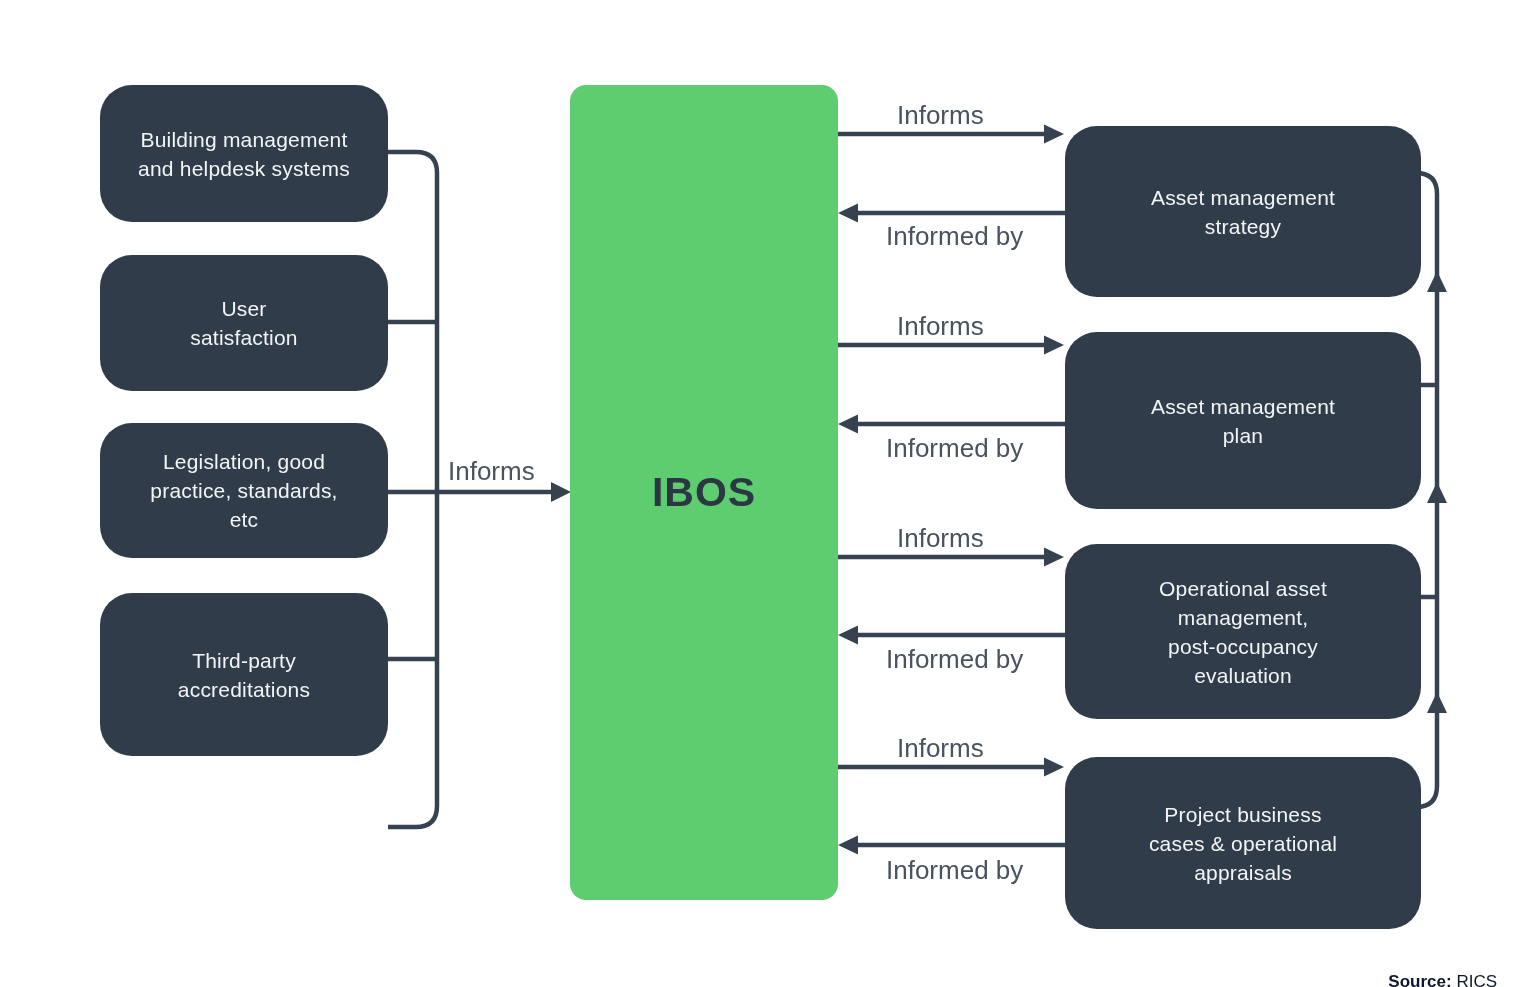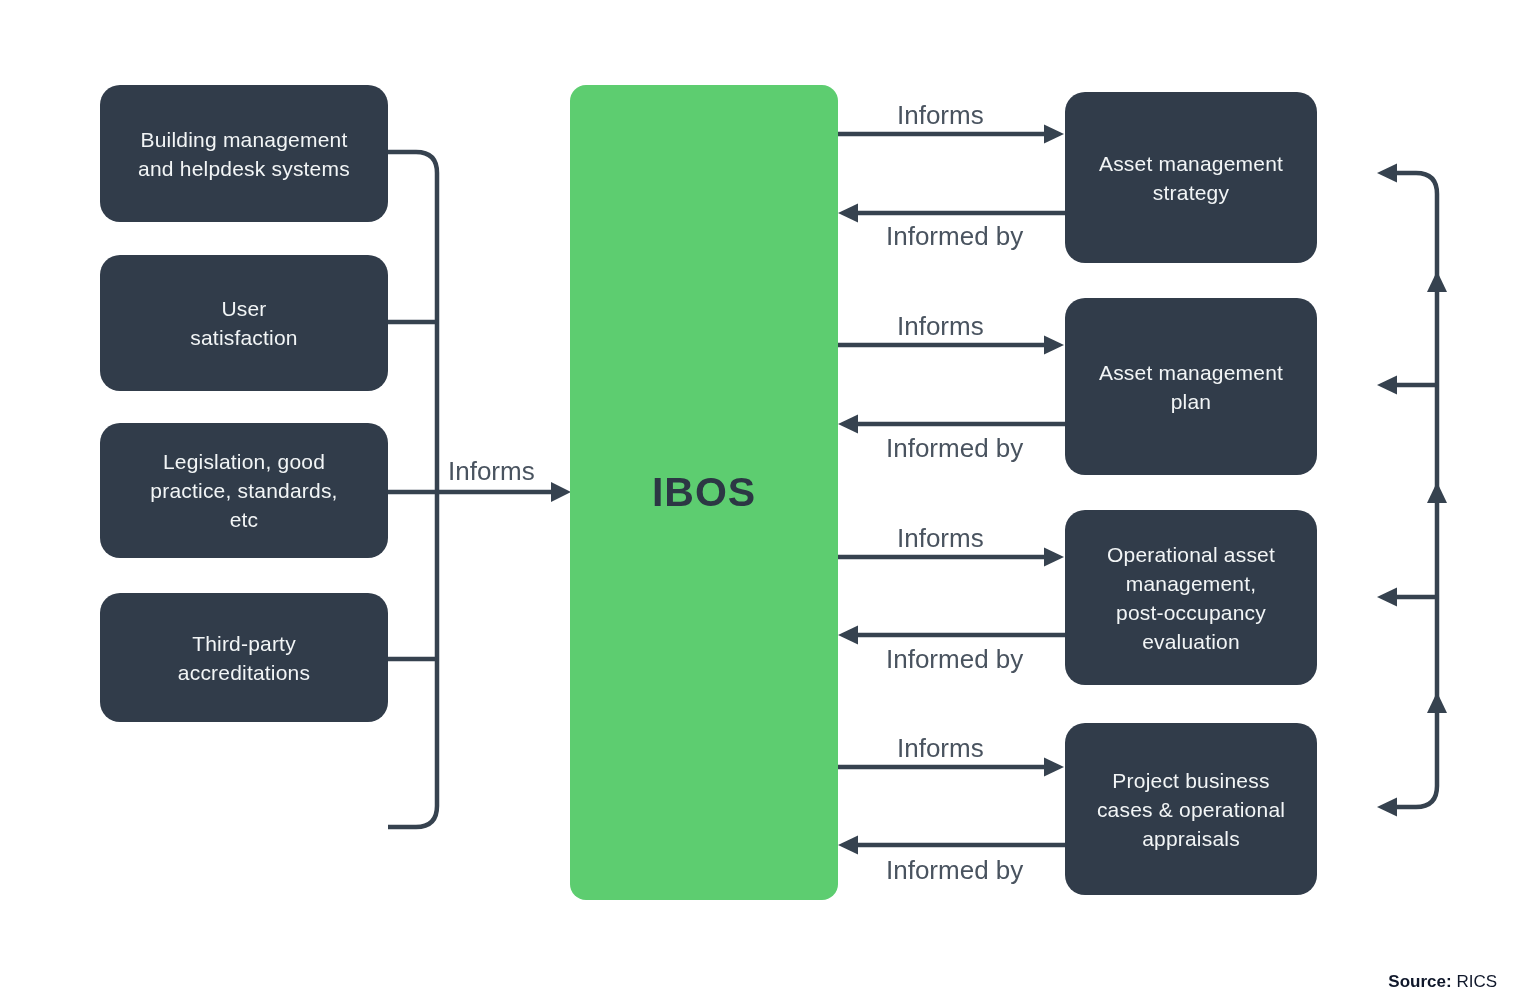--- a/index.html
+++ b/index.html
@@ -2,27 +2,27 @@
 <html style="--box: #313C4A; --green: #5DCD70;"><head>
 <meta charset="utf-8">
 <style>
   html,body{margin:0;padding:0;background:#ffffff;}
   .canvas{
     position:relative;width:1536px;height:987px;background:#ffffff;overflow:hidden;
     font-family:"Liberation Sans",sans-serif;
   }
   .wires{position:absolute;left:0;top:0;width:1536px;height:987px;}
   .node{
-    position:absolute;background:var(--box,#313C4A);border-radius:20px;
+    position:absolute;background:var(--box,#313C4A);border-radius:32px;
     display:flex;align-items:center;justify-content:center;text-align:center;
     color:#F2F5F6;font-size:21px;line-height:29px;letter-spacing:.2px;
   }
   .node span{white-space:pre-line;}
   .node.left{left:100px;width:288px;}
-  .node.right{left:1065px;width:252px;}
+  .node.right{left:1065px;width:356px;margin-top:34px;}
   .hub{
     position:absolute;left:570px;top:85px;width:268px;height:815px;
     background:var(--green,#5DCD70);border-radius:16px;
     display:flex;align-items:center;justify-content:center;
   }
   .hub-label{
     color:#2C3744;font-size:41px;font-weight:800;letter-spacing:1px;
   }
   .wire-label{
     position:absolute;color:#49535F;font-size:26px;line-height:24px;font-weight:500;
@@ -90,21 +90,21 @@
     </div>
   <div class="node left" style="top:423px;height:135px">
       <span>Legislation, good
 practice, standards,
 etc</span>
     </div>
   <div class="node left" style="top:255px;height:136px">
       <span>User
 satisfaction</span>
     </div>
-  <div class="node left" style="top:593px;height:129px">
+  <div class="node left" style="top:593px;height:163px">
       <span>Third-party
 accreditations</span>
     </div>
 
   <div class="hub">
     <span class="hub-label">IBOS</span>
   </div>
 
   <div class="node right" style="top:92px;height:171px">
       <span>Asset management

